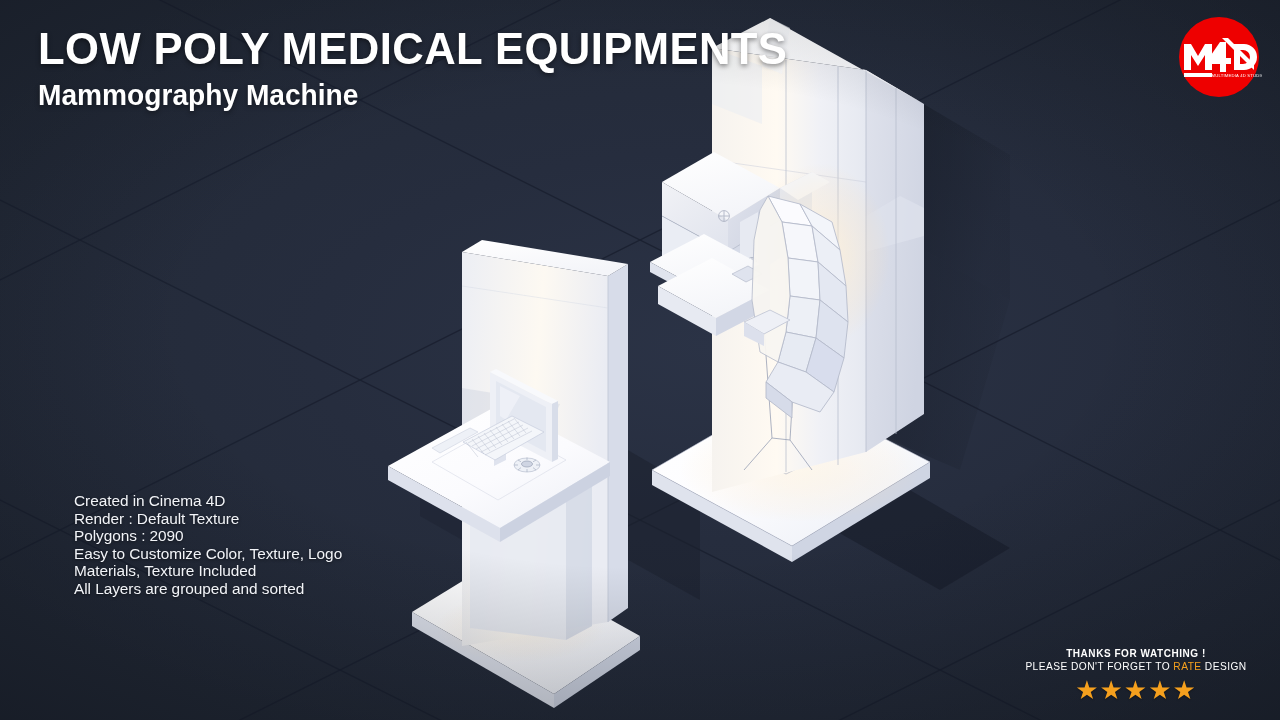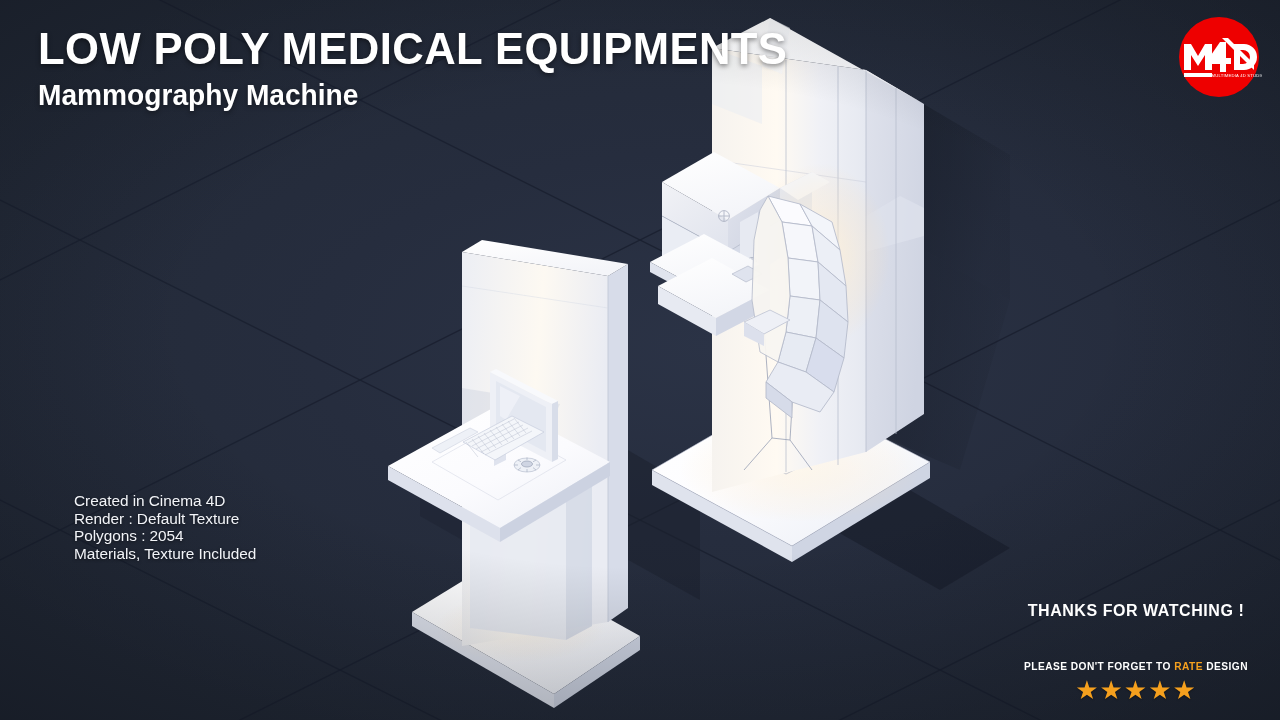--- a/index.html
+++ b/index.html
@@ -101,34 +101,33 @@
 
   
   .thanks {
     position: absolute;
     right: 18px;
     bottom: 16px;
     width: 252px;
     text-align: center;
   }
   .thanks-l1 {
-    font-size: 16px;
+    font-size: 10px;
     font-weight: bold;
     letter-spacing: 0.55px;
     color: #ffffff;
     line-height: 13px;
   }
   .thanks-l2 {
     font-size: 10.2px;
-    font-weight: bold;
+    font-weight: normal;
     letter-spacing: 0.45px;
     color: #ffffff;
     line-height: 13px;
     white-space: nowrap;
-    margin-top: 43px;
   }
   .rate-word { color: #f5a01e; }
   .stars {
     margin-top: 3px;
     font-size: 26px;
     line-height: 28px;
     color: #f5a01e;
     letter-spacing: 1px;
     text-shadow: 0 1px 2px rgba(0,0,0,0.35);
   }
@@ -440,22 +439,24 @@
 
         <polygon points="52,24 78,50 78,56 46,24"></polygon>
       </g>
       <text x="62" y="63" font-family="Liberation Sans, sans-serif" font-size="4.2" fill="#ffffff" text-anchor="middle" letter-spacing="0.2">MULTIMEDIA 4D STUDIO</text>
     </svg>
   </div>
 
   <div class="specs">
     <div>Created in Cinema 4D</div>
     <div>Render : Default Texture</div>
-    <div>Polygons : 2054</div>
+    <div>Polygons : 2090</div>
+    <div>Easy to Customize Color, Texture, Logo</div>
     <div>Materials, Texture Included</div>
+    <div>All Layers are grouped and sorted</div>
   </div>
 
   <div class="thanks">
     <div class="thanks-l1">THANKS FOR WATCHING !</div>
     <div class="thanks-l2"><span>PLEASE DON'T FORGET TO </span><span class="rate-word">RATE</span><span> DESIGN</span></div>
     <div class="stars">★★★★★</div>
   </div>
 
 </div>
 

